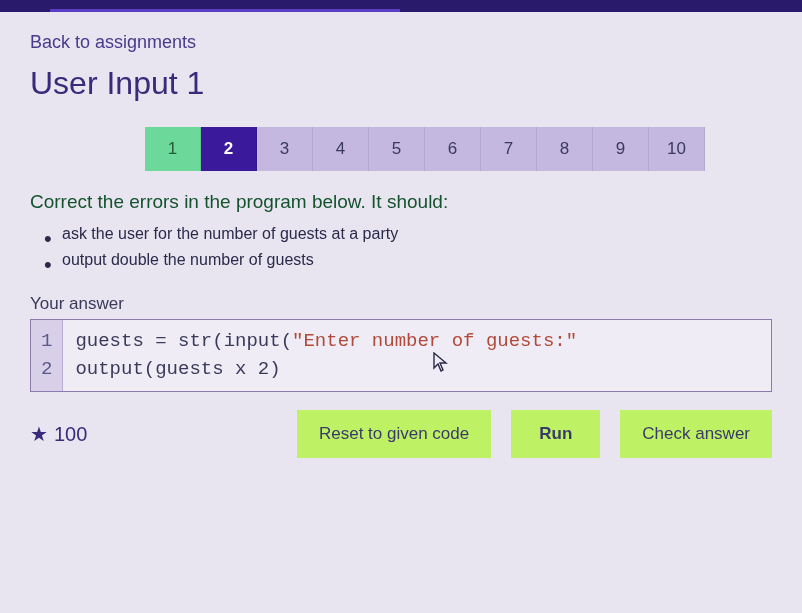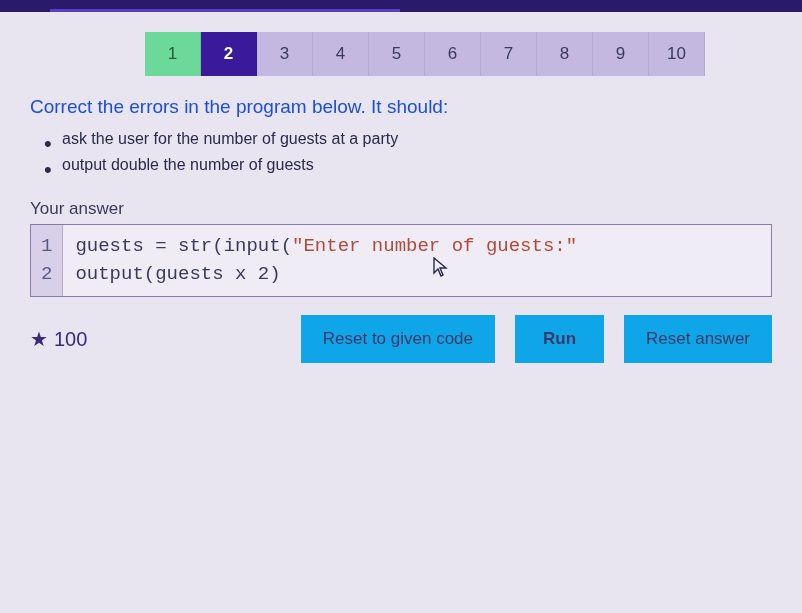--- a/index.html
+++ b/index.html
@@ -66,21 +66,21 @@
     .step.completed {
       background: #6cd89a;
       color: #2a5a3a;
     }
     .step.current {
       background: #3a1a9a;
       color: #fff;
       font-weight: bold;
     }
     .instructions {
-      color: #1d4ed8;
+      color: #14532d;
       font-size: 19px;
       margin-bottom: 8px;
     }
     .bullets {
       list-style: none;
       padding-left: 10px;
       margin-bottom: 22px;
     }
     .bullets li {
       color: #2a2a4a;
@@ -151,41 +151,43 @@
       gap: 6px;
       color: #3a2a7a;
       font-size: 20px;
       margin-right: auto;
     }
     .star {
       color: #3a2a7a;
       font-size: 20px;
     }
     .btn {
-      background: #0ea5e9;
+      background: #bef264;
       color: #3a3a6a;
       border: none;
       padding: 14px 22px;
       font-size: 17px;
       cursor: pointer;
       font-family: inherit;
     }
     .btn.run {
       padding: 14px 28px;
       font-weight: bold;
     }
   </style>
 </head>
 <body>
 
 <div class="top-bar"></div>
 
 <div class="content">
 
-
+  <div class="back-link">Back to assignments</div>
+
+  <h1 class="page-title">User Input 1</h1>
 
   <div class="steps">
     <div class="step completed">1</div>
     <div class="step current">2</div>
     <div class="step">3</div>
     <div class="step">4</div>
     <div class="step">5</div>
     <div class="step">6</div>
     <div class="step">7</div>
     <div class="step">8</div>
@@ -217,16 +219,16 @@
     </div>
   </div>
 
   <div class="footer-row">
     <div class="points">
       <span class="star">★</span>
       <span>100</span>
     </div>
     <button class="btn">Reset to given code</button>
     <button class="btn run">Run</button>
-    <button class="btn">Reset answer</button>
+    <button class="btn">Check answer</button>
   </div>
 
 </div>
 
 </body></html>

